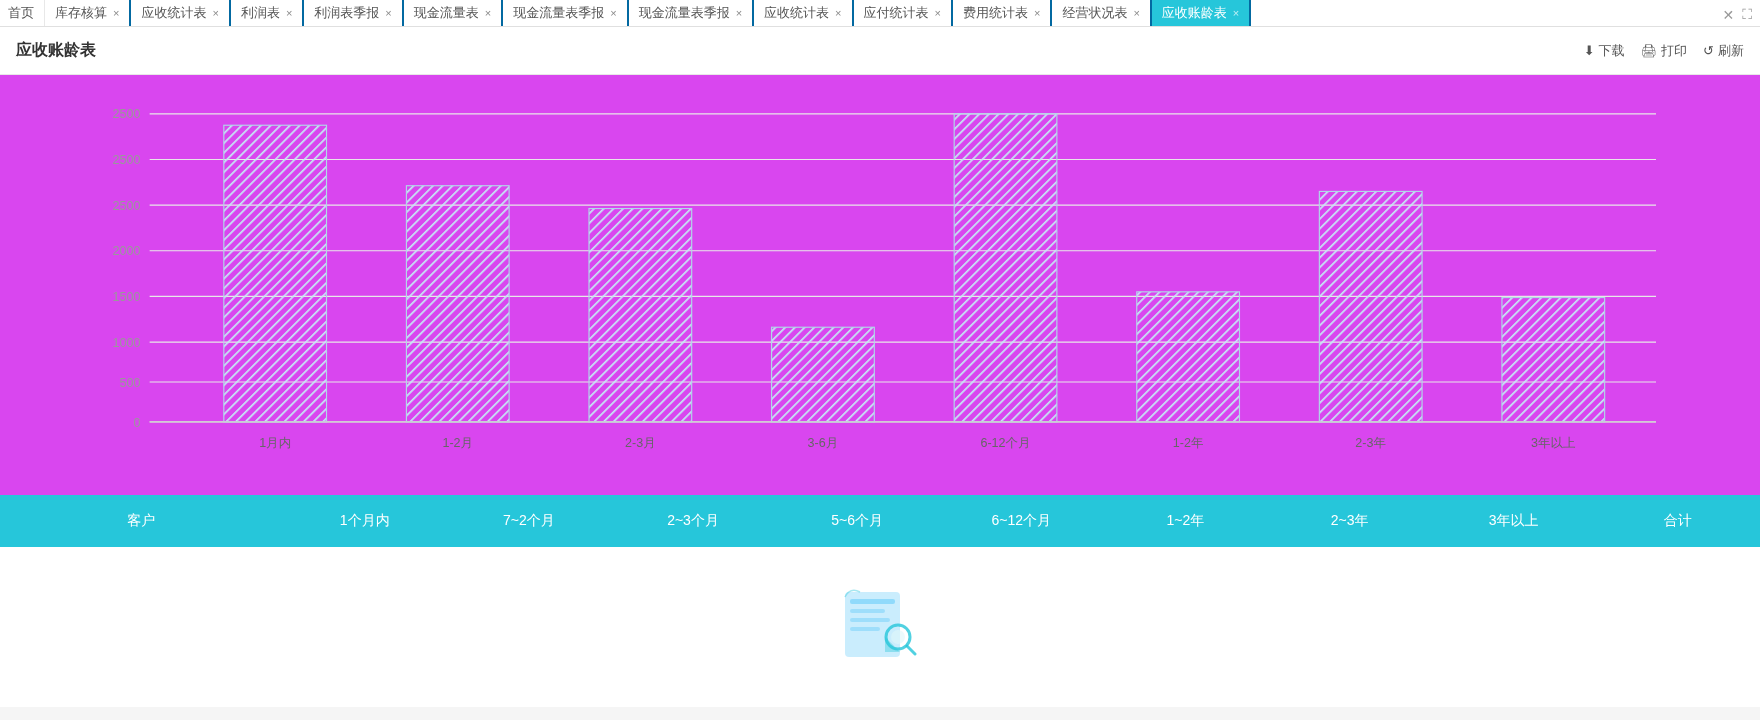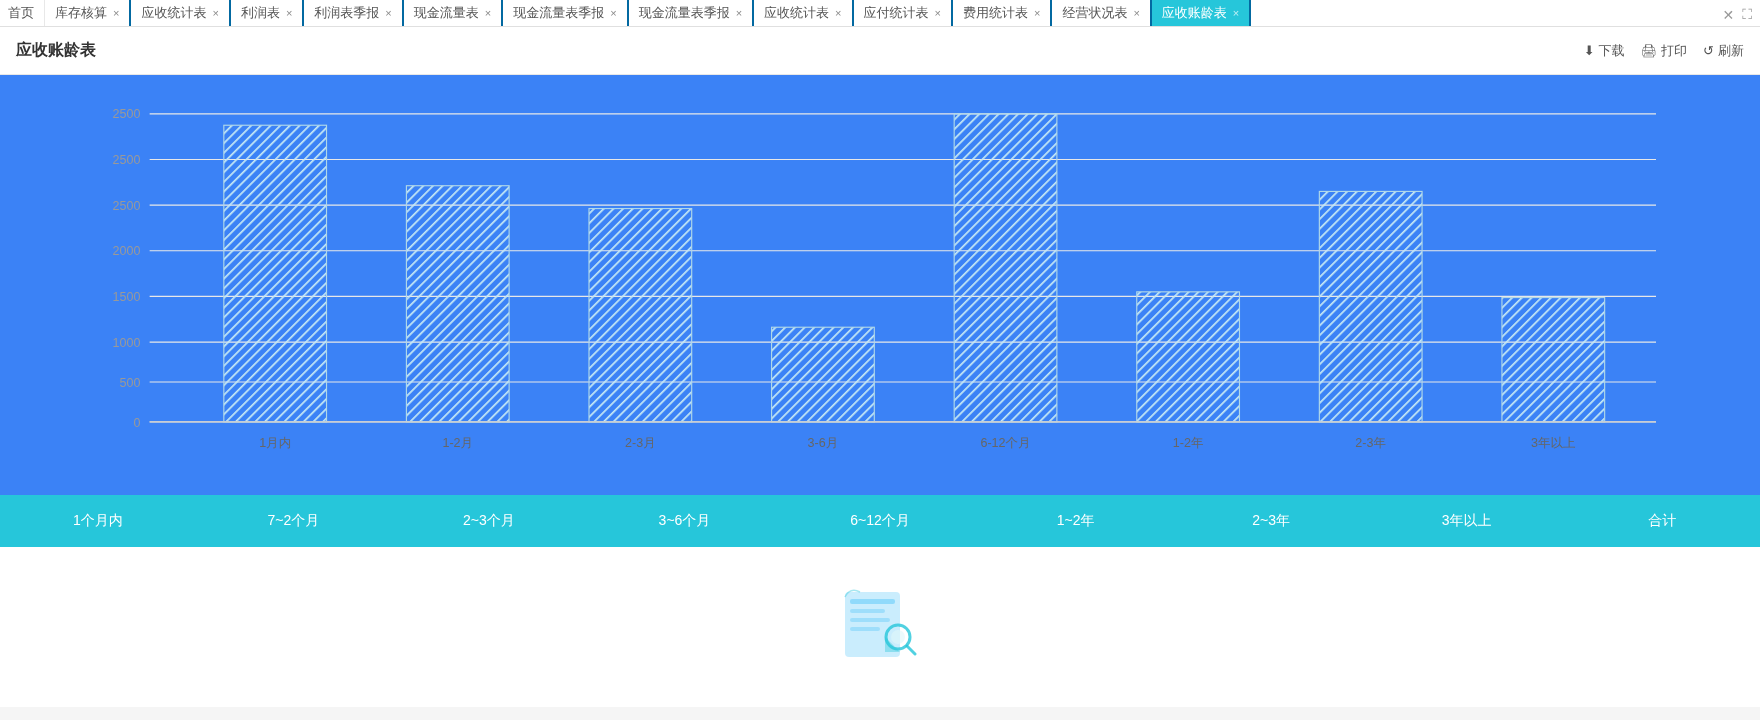--- a/index.html
+++ b/index.html
@@ -78,21 +78,21 @@
     .main-content {
       background: #fff;
       margin: 0;
       display: flex;
       flex-direction: column;
     }
 
     
     .chart-area {
       padding: 16px 24px;
-      background: #3b82f6;
+      background: #d946ef;
       height: 420px;
       position: relative;
     }
 
     
     .table-header {
       display: flex;
       background: #26c6da;
       color: #fff;
       height: 52px;
@@ -281,24 +281,25 @@
       <text x="1130" y="312" text-anchor="middle" class="x-axis-label">2-3年</text>
 
       <rect x="1245" y="181" width="90" height="109" class="bar-pattern"></rect>
       <text x="1290" y="312" text-anchor="middle" class="x-axis-label">3年以上</text>
 
       <line x1="60" y1="290" x2="1380" y2="290" stroke="#ccc" stroke-width="1"></line>
     </svg>
   </div>
 
   <div class="table-header" id="table-header-row">
+      <div class="table-header-cell customer">客户</div>
       <div class="table-header-cell">1个月内</div>
       <div class="table-header-cell">7~2个月</div>
       <div class="table-header-cell">2~3个月</div>
-      <div class="table-header-cell">3~6个月</div>
+      <div class="table-header-cell">5~6个月</div>
       <div class="table-header-cell">6~12个月</div>
       <div class="table-header-cell">1~2年</div>
       <div class="table-header-cell">2~3年</div>
       <div class="table-header-cell">3年以上</div>
       <div class="table-header-cell">合计</div>
     </div>
 
   <div class="table-body-empty">
 
     <svg class="empty-icon" viewBox="0 0 100 80">

